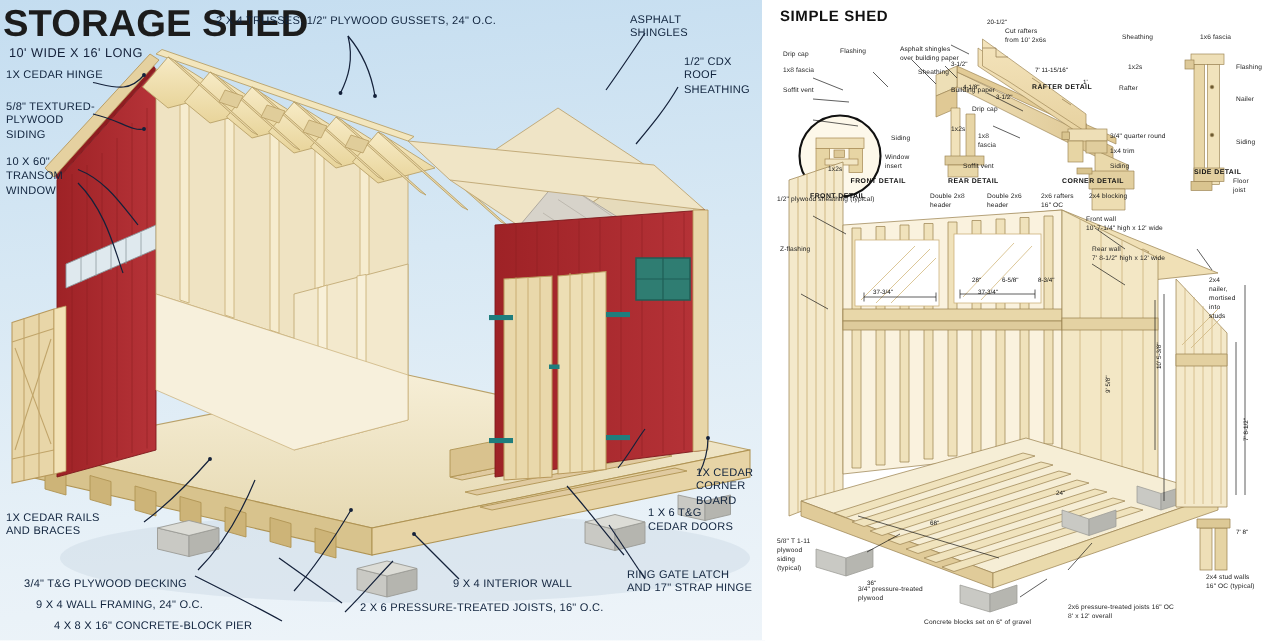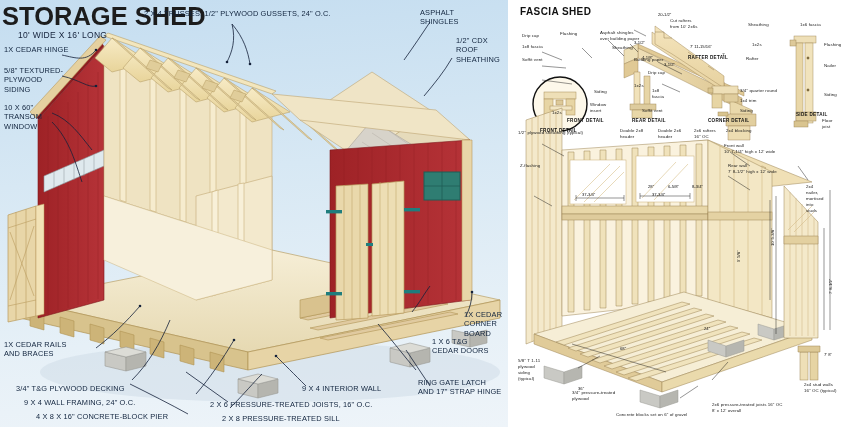--- a/index.html
+++ b/index.html
@@ -6,21 +6,21 @@
   body{width:846px;height:427px;font-family:"Liberation Sans",sans-serif;overflow:hidden;}
   #root{position:relative;width:780px;height:427px;}
 
   
   #leftPanel{position:absolute;left:0;top:0;width:510px;height:427px;overflow:hidden;
     background:linear-gradient(180deg,#cfe3f2 0%,#dbeaf5 45%,#e9f1f8 100%);}
   #leftPanel .sky{position:absolute;inset:0;background:
      linear-gradient(175deg,#c4ddf0 0%,#d7e8f4 40%,#e6f0f7 75%,#eef4f9 100%);}
   .title{position:absolute;left:4px;top:2px;font-weight:bold;font-size:25px;letter-spacing:0px;
      color:#1c1c1c;font-family:"Liberation Sans",sans-serif;transform:scaleX(1.02);}
-  .subtitle{position:absolute;left:6px;top:30px;font-size:8.5px;color:#14213a;letter-spacing:.3px;margin-left:12px;}
+  .subtitle{position:absolute;left:6px;top:30px;font-size:8.5px;color:#14213a;letter-spacing:.3px;}
 
   .lbl{position:absolute;font-size:7.4px;color:#10233d;line-height:1.25;letter-spacing:.15px;white-space:pre-line;}
 
   svg{display:block;}
   #leftArt{position:absolute;left:0;top:0;width:510px;height:427px;}
 
   
   #rightPanel{position:absolute;left:512px;top:0;width:334px;height:427px;background:#ffffff;overflow:hidden;}
   #divider{position:absolute;left:508px;top:0;width:4px;height:427px;background:#ffffff;}
   .rtitle{position:absolute;left:8px;top:6px;font-size:10px;font-weight:bold;color:#111;letter-spacing:.4px;}
@@ -292,22 +292,21 @@
     <div class="lbl" style="left:418px;top:378px;width:92px">RING GATE LATCH
 AND 17" STRAP HINGE</div>
     <div class="lbl" style="left:432px;top:337px;width:62px">1 X 6 T&amp;G
 CEDAR DOORS</div>
     <div class="lbl" style="left:4px;top:340px;width:78px">1X CEDAR RAILS
 AND BRACES</div>
     <div class="lbl" style="left:16px;top:384px;width:120px">3/4" T&amp;G PLYWOOD DECKING</div>
     <div class="lbl" style="left:24px;top:398px;width:120px">9 X 4 WALL FRAMING, 24" O.C.</div>
     <div class="lbl" style="left:36px;top:412px;width:150px">4 X 8 X 16" CONCRETE-BLOCK PIER</div>
     <div class="lbl" style="left:302px;top:384px;width:100px">9 X 4 INTERIOR WALL</div>
-    <div class="lbl" style="left:210px;top:400px;width:200px">2 X 6 PRESSURE-TREATED JOISTS, 16" O.C.</div>
-    <div class="lbl" style="left:222px;top:414px;width:160px">2 X 8 PRESSURE-TREATED SILL</div>
+    <div class="lbl" style="left:240px;top:400px;width:200px">2 X 6 PRESSURE-TREATED JOISTS, 16" O.C.</div>
   </div>
 
   <div id="divider"></div>
 
   <div id="rightPanel">
     <svg id="rightArt" viewBox="0 0 334 427">
       <defs>
         <linearGradient id="rl-face" x1="0" y1="0" x2="0" y2="1">
           <stop offset="0" stop-color="#f4e4bc"></stop>
             <stop offset="1" stop-color="#e7d2a0"></stop>
@@ -526,21 +525,21 @@
         <path d="M22,196 L40,206"></path>
         <path d="M218,152 L238,166"></path>
         <path d="M216,176 L238,190"></path>
         <path d="M286,166 L296,180"></path>
         <path d="M66,368 L88,356"></path>
         <path d="M200,380 L216,362"></path>
         <path d="M168,398 L186,386"></path>
       </g>
     </svg>
 
-    <div class="rtitle">FASCIA SHED</div>
+    <div class="rtitle">SIMPLE SHED</div>
 
     <div class="rl" style="left:10px;top:33px">Drip cap</div>
     <div class="rl" style="left:48px;top:31px">Flashing</div>
     <div class="rl" style="left:88px;top:30px">Asphalt shingles
 over building paper</div>
     <div class="rl" style="left:10px;top:44px">1x8 fascia</div>
     <div class="rl" style="left:10px;top:57px">Soffit vent</div>
     <div class="rl" style="left:100px;top:45px">Sheathing</div>
     <div class="rl" style="left:122px;top:57px">Building paper</div>
     <div class="rl" style="left:136px;top:70px">Drip cap</div>

